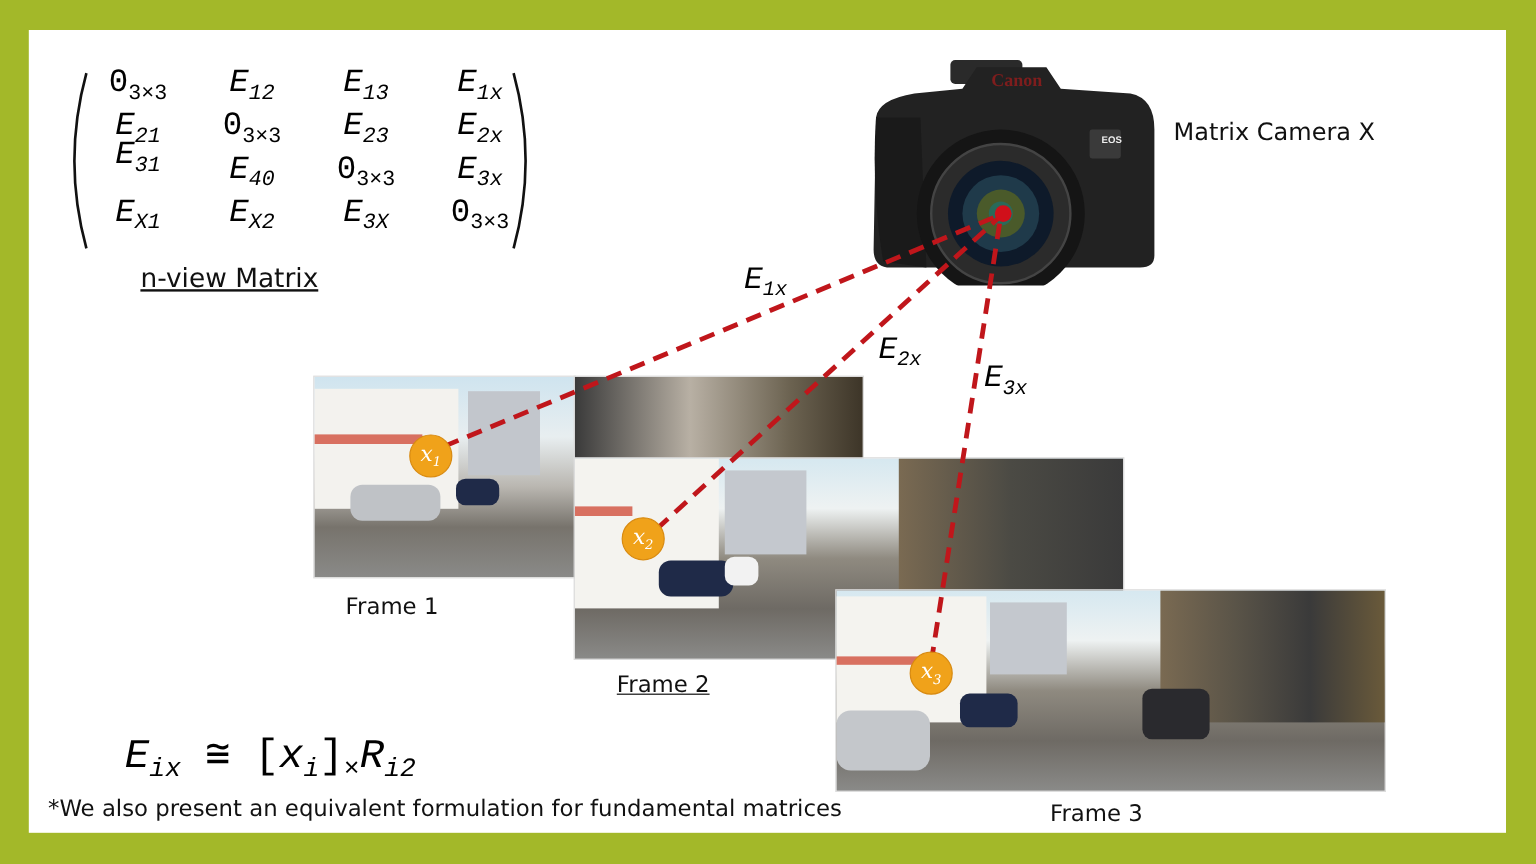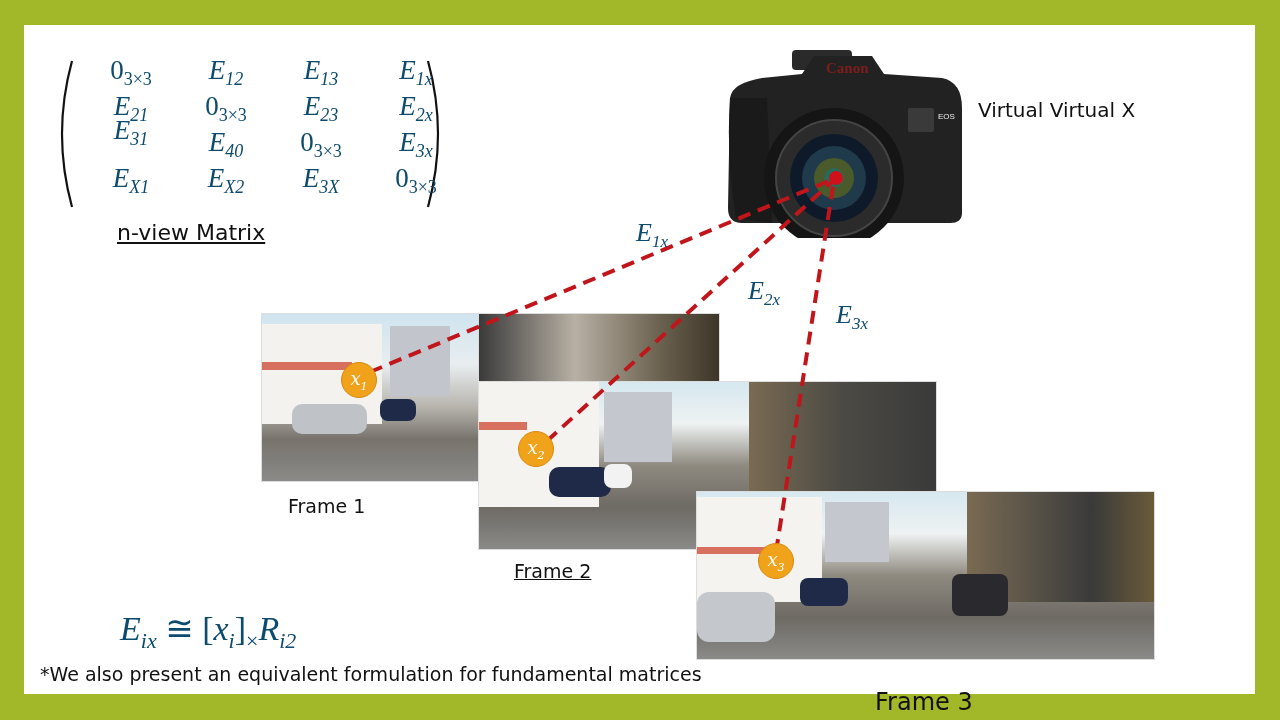--- a/index.html
+++ b/index.html
@@ -1,19 +1,19 @@
 <!DOCTYPE html>
 <html><head>
 <meta charset="utf-8">
 <style>
   html,body{margin:0;padding:0;}
   body{width:1280px;height:720px;background:#a3b829;position:relative;overflow:hidden;font-family:"Liberation Sans",sans-serif;}
   .panel{position:absolute;left:24px;top:25px;width:1231px;height:669px;background:#ffffff;}
   .abs{position:absolute;}
-  .math{font-family:Liberation Serif, serif;font-style:italic;color:#0c4a6e;padding-left:16px;}
+  .math{font-family:Liberation Mono, monospace;font-style:italic;color:#000000;}
   .upright{font-style:normal;}
   .label{font-family:"DejaVu Sans",sans-serif;color:#111;}
   .matrix{left:50px;top:55px;width:400px;height:160px;}
   .paren{position:absolute;top:4px;width:26px;height:150px;}
   .cell{position:absolute;font-size:27px;width:90px;text-align:center;}
   .cell sub{font-size:18px;}
   .frame{position:absolute;overflow:hidden;border:1px solid #ddd;}
   .pt{position:absolute;width:34px;height:34px;border-radius:50%;background:#f0a21a;border:1px solid #d88a10;color:#fff;font-family:"DejaVu Serif",serif;font-style:italic;font-size:18px;text-align:center;line-height:32px;}
   .pt sub{font-size:11px;}
 </style>
@@ -57,23 +57,23 @@
     <path d="M8 60 Q4 120 14 180 L50 185 L45 60 Z" fill="#1a1a1a"></path>
     <rect x="186" y="70" width="26" height="24" rx="2" fill="#3a3a3a"></rect>
     <circle cx="112" cy="140" r="70" fill="#151515"></circle>
     <circle cx="112" cy="140" r="58" fill="#2b2b2b" stroke="#444" stroke-width="2"></circle>
     <circle cx="112" cy="140" r="44" fill="#0e1a2a"></circle>
     <circle cx="112" cy="140" r="32" fill="#1f3a4a"></circle>
     <circle cx="112" cy="140" r="20" fill="#4a5a2a"></circle>
     <circle cx="112" cy="140" r="10" fill="#2a6a5a"></circle>
   </svg>
   <div class="abs" style="left:104px;top:22px;color:#7f1d1d;font-family:'Liberation Serif',serif;font-weight:bold;font-size:15px;">Canon</div>
-  <div class="abs" style="left:196px;top:74px;color:#eee;font-size:8px;font-weight:normal;margin-left:20px;">EOS</div>
+  <div class="abs" style="left:196px;top:74px;color:#eee;font-size:8px;font-weight:bold;">EOS</div>
 </div>
-<div class="abs label" style="left:978px;top:98px;font-size:20px;">Virtual Virtual X</div>
+<div class="abs label" style="left:978px;top:98px;font-size:20px;">Matrix Camera X</div>
 
 <div class="frame" style="left:261px;top:313px;width:217px;height:167px;background:linear-gradient(180deg,#cfe4ef 0%,#e8eef0 30%,#b9b6b0 55%,#77736c 75%,#8a8a88 100%);">
   <div class="abs" style="left:0;top:10px;width:120px;height:100px;background:#f3f2ee;"></div>
   <div class="abs" style="left:0;top:48px;width:90px;height:8px;background:#d87060;"></div>
   <div class="abs" style="left:128px;top:12px;width:60px;height:70px;background:#c2c6cc;"></div>
   <div class="abs" style="left:30px;top:90px;width:75px;height:30px;border-radius:10px;background:#bfc2c6;"></div>
   <div class="abs" style="left:118px;top:85px;width:36px;height:22px;border-radius:8px;background:#1f2a48;"></div>
 </div>
 <div class="frame" style="left:478px;top:313px;width:240px;height:68px;background:linear-gradient(90deg,#3a3a3a 0%,#b8b0a4 40%,#6b6250 75%,#3d3528 100%);"></div>
 <div class="frame" style="left:478px;top:381px;width:457px;height:167px;background:linear-gradient(180deg,#d6e8f0 0%,#eef2f2 25%,#8f8a80 50%,#6e6a64 75%,#8a8a88 100%);">
@@ -106,21 +106,21 @@
 <div class="pt" style="left:341px;top:362px;"><span>x</span><sub>1</sub></div>
 <div class="pt" style="left:518px;top:431px;"><span>x</span><sub>2</sub></div>
 <div class="pt" style="left:758px;top:543px;"><span>x</span><sub>3</sub></div>
 
 <div class="abs math" style="left:620px;top:218px;font-size:26px;"><span>E</span><sub style="font-size:17px">1x</sub></div>
 <div class="abs math" style="left:732px;top:276px;font-size:26px;"><span>E</span><sub style="font-size:17px">2x</sub></div>
 <div class="abs math" style="left:820px;top:300px;font-size:26px;"><span>E</span><sub style="font-size:17px">3x</sub></div>
 
 <div class="abs label" style="left:288px;top:495px;font-size:19px;">Frame 1</div>
 <div class="abs label" style="left:514px;top:560px;font-size:19px;text-decoration:underline;">Frame 2</div>
-<div class="abs label" style="left:875px;top:667px;font-size:24px;margin-top:21px;">Frame 3</div>
+<div class="abs label" style="left:875px;top:667px;font-size:19px;">Frame 3</div>
 
 <div class="abs math" style="left:104px;top:608px;font-size:34px;white-space:nowrap;">
   <span>E</span><sub style="font-size:22px">ix</sub>
   <span class="upright">≅</span>
   <span class="upright">[</span><span>x</span><sub style="font-size:22px">i</sub><span class="upright">]</span><sub class="upright" style="font-size:22px">×</sub><span>R</span><sub style="font-size:22px">i2</sub>
 </div>
 
 <div class="abs label" style="left:40px;top:663px;font-size:19px;white-space:nowrap;">*We also present an equivalent formulation for fundamental matrices</div>
 
 </body></html>

